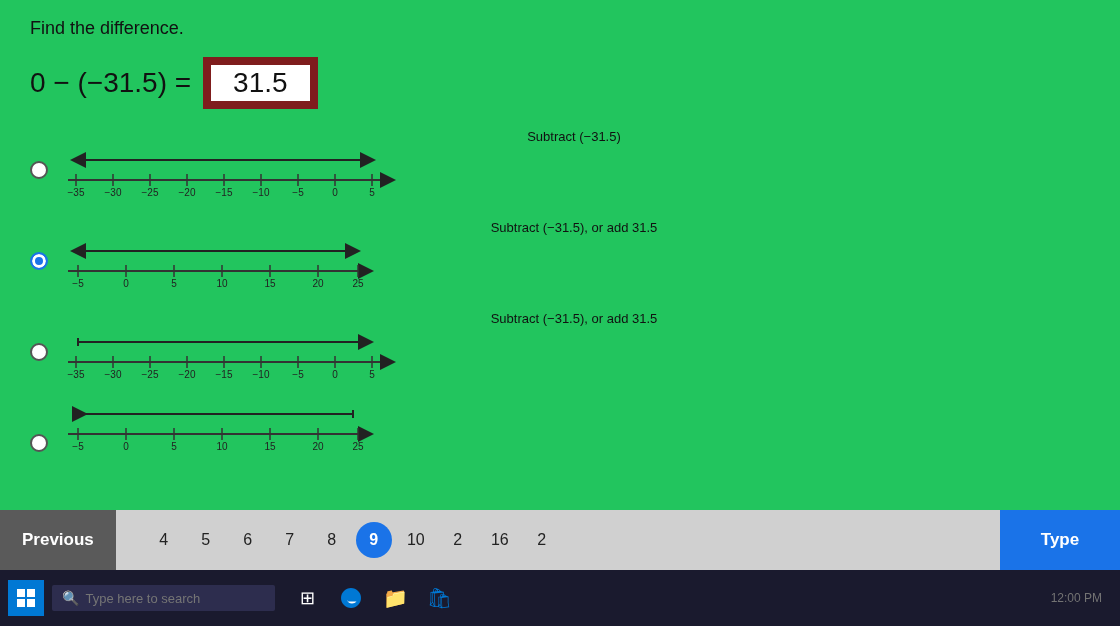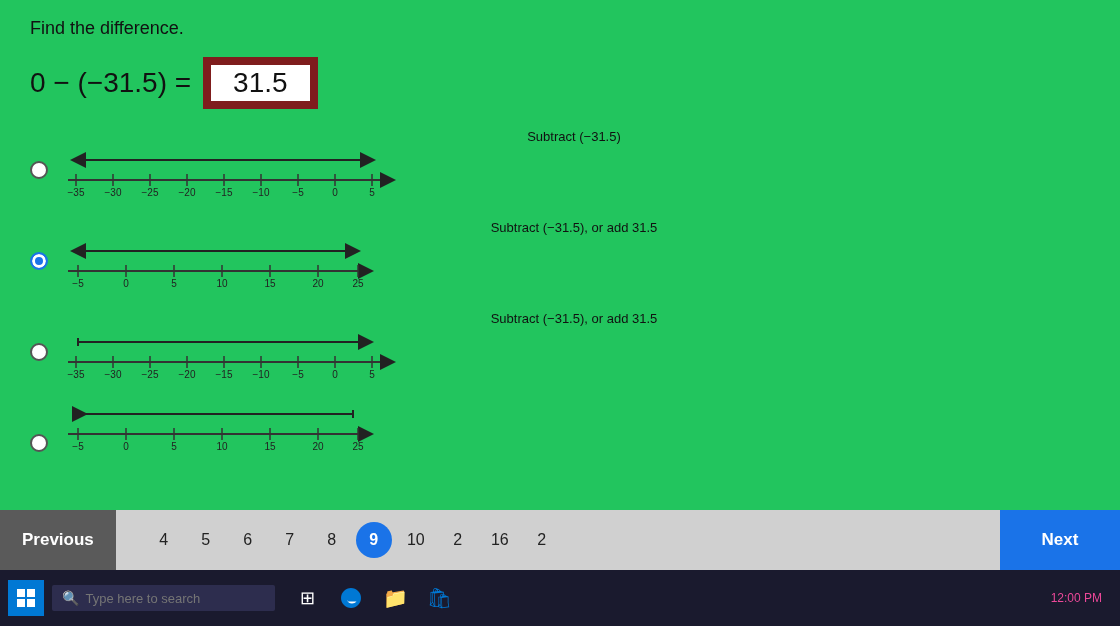--- a/index.html
+++ b/index.html
@@ -406,21 +406,21 @@
       <button class="page-num">5</button>
       <button class="page-num">6</button>
       <button class="page-num">7</button>
       <button class="page-num">8</button>
       <button class="page-num active">9</button>
       <button class="page-num">10</button>
       <button class="page-num">2</button>
       <button class="page-num">16</button>
       <button class="page-num">2</button>
     </div>
-    <button class="btn-next">Next</button>
+    <button class="btn-next">Type</button>
   </div>
 </div>
 
 <div class="taskbar">
   <div class="taskbar-start">
     <svg width="20" height="20" viewBox="0 0 20 20">
       <rect x="1" y="1" width="8" height="8" fill="#fff"></rect>
       <rect x="11" y="1" width="8" height="8" fill="#fff"></rect>
       <rect x="1" y="11" width="8" height="8" fill="#fff"></rect>
       <rect x="11" y="11" width="8" height="8" fill="#fff"></rect>
@@ -435,15 +435,15 @@
     <div class="taskbar-icon">
       <svg width="24" height="24" viewBox="0 0 24 24">
         <path d="M12 2C6.48 2 2 6.48 2 12s4.48 10 10 10 10-4.48 10-10S17.52 2 12 2z" fill="#0078d4"></path>
         <path d="M8 14c.5 2 2.5 3.5 5 3.5 2 0 3.5-.8 4.5-2H9c-.5 0-.9-.3-1-.5z" fill="#fff"></path>
       </svg>
     </div>
     <div class="taskbar-icon" style="color:#e8b84b; font-size:20px;">📁</div>
     <div class="taskbar-icon" style="color:#0078d4; font-size:20px;">🛍</div>
   </div>
   <div class="tray">
-    <span style="color:#ec4899; font-size:12px;">12:00 PM</span>
+    <span style="color:#737373; font-size:12px;">12:00 PM</span>
   </div>
 </div>
 
 </body></html>

